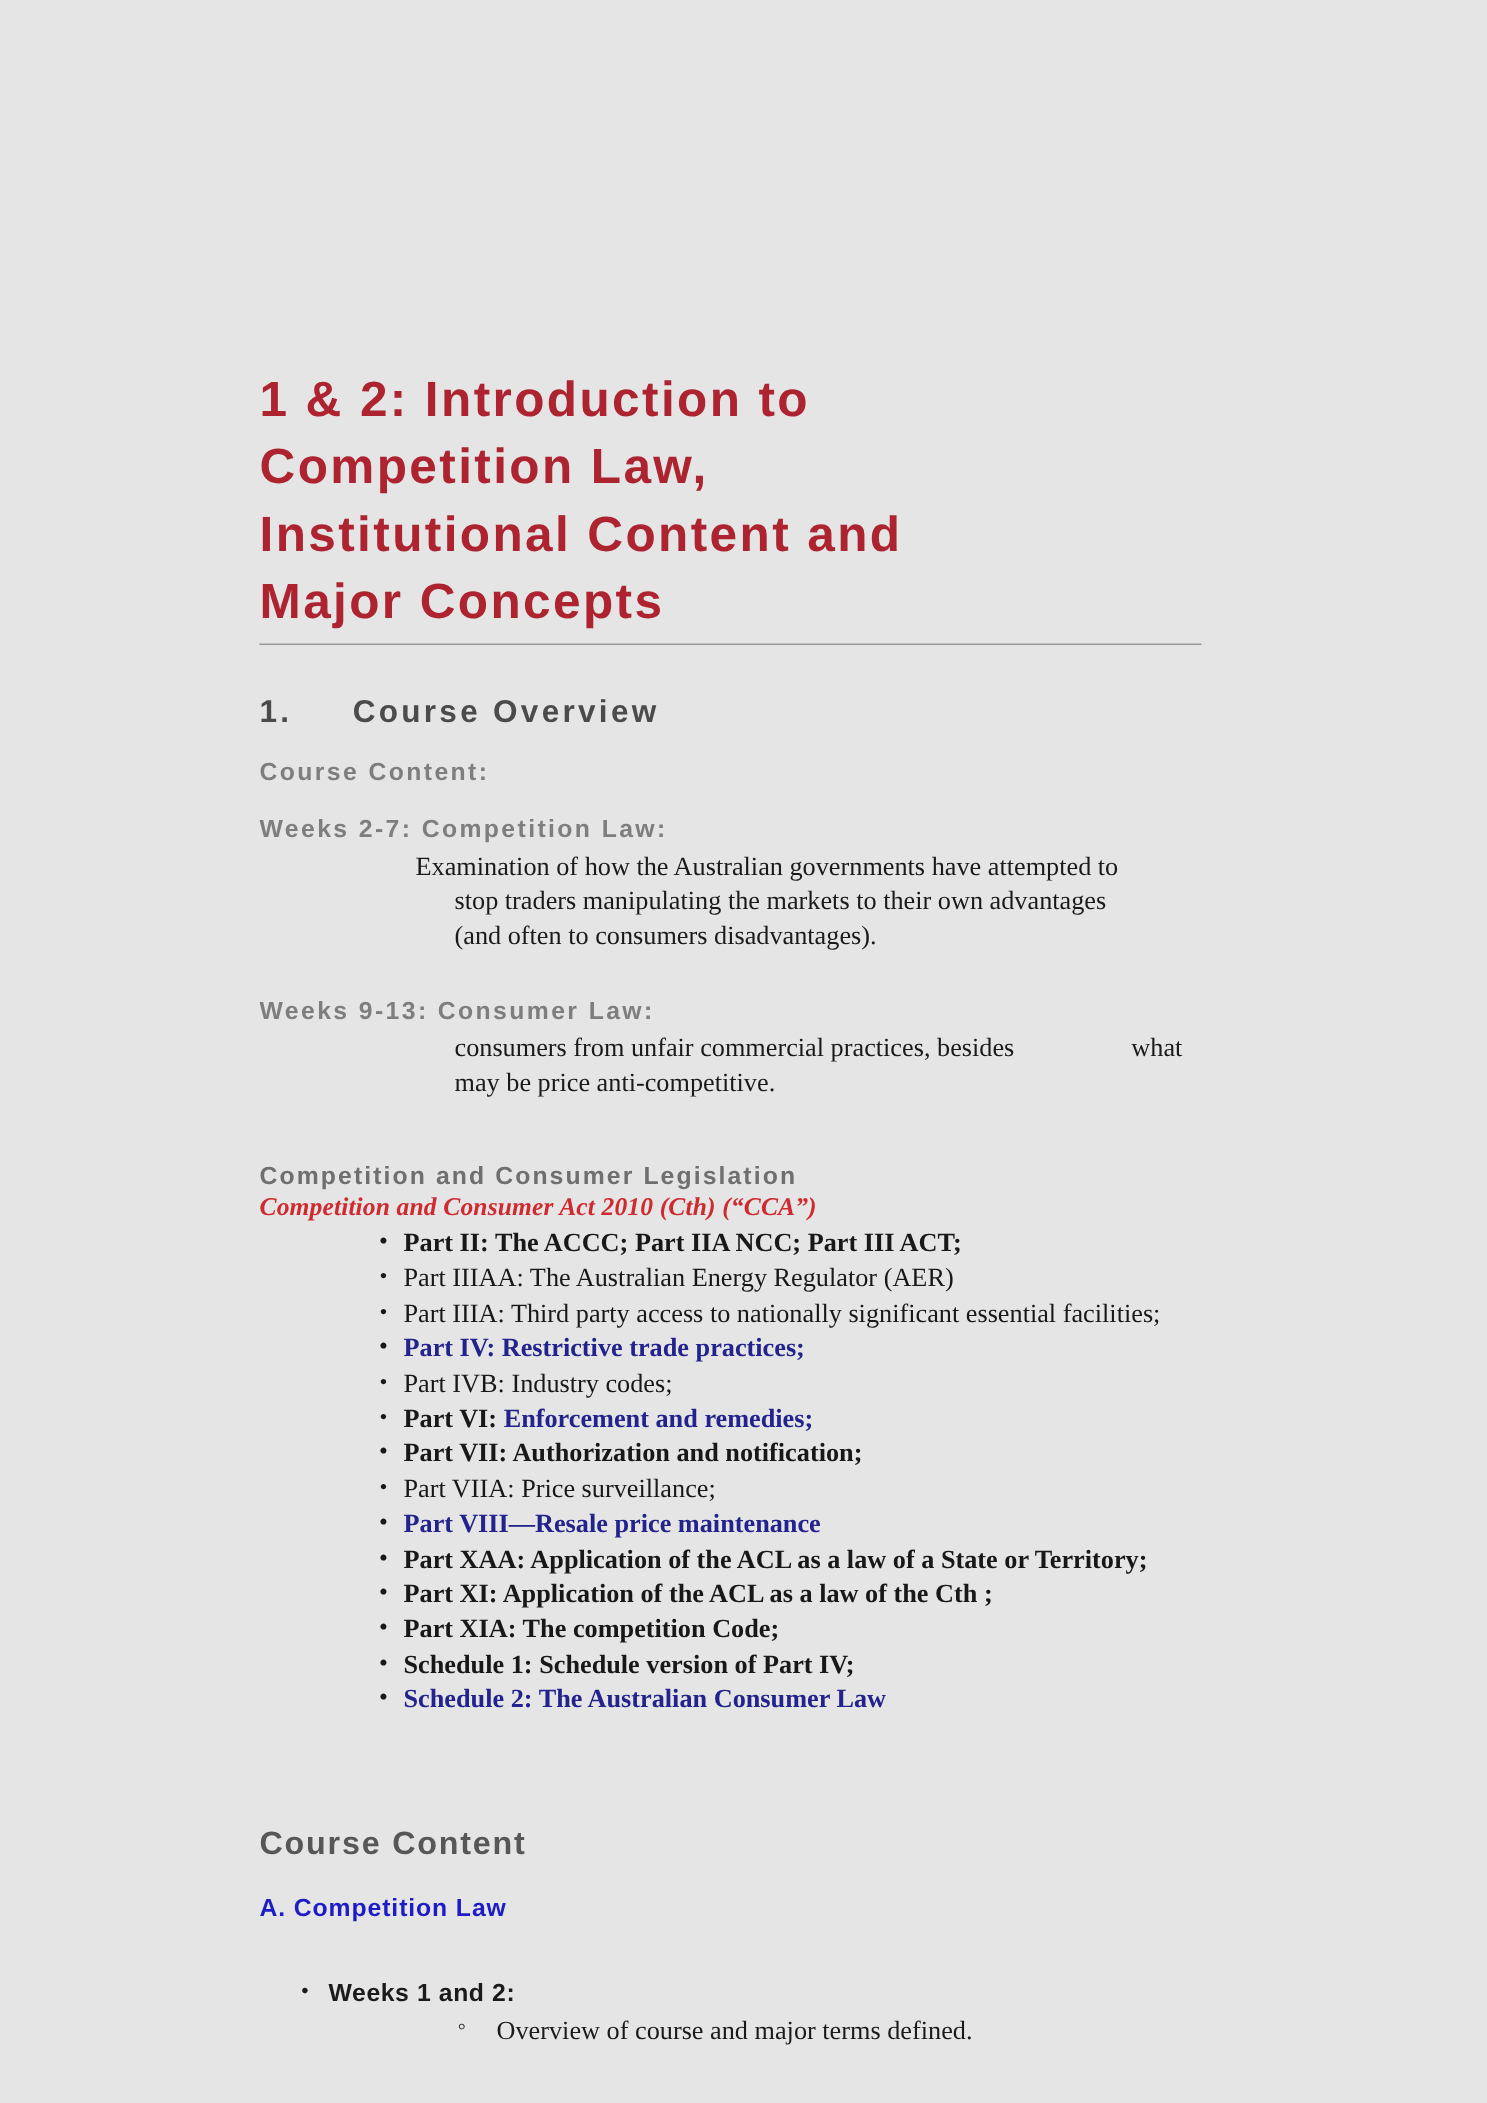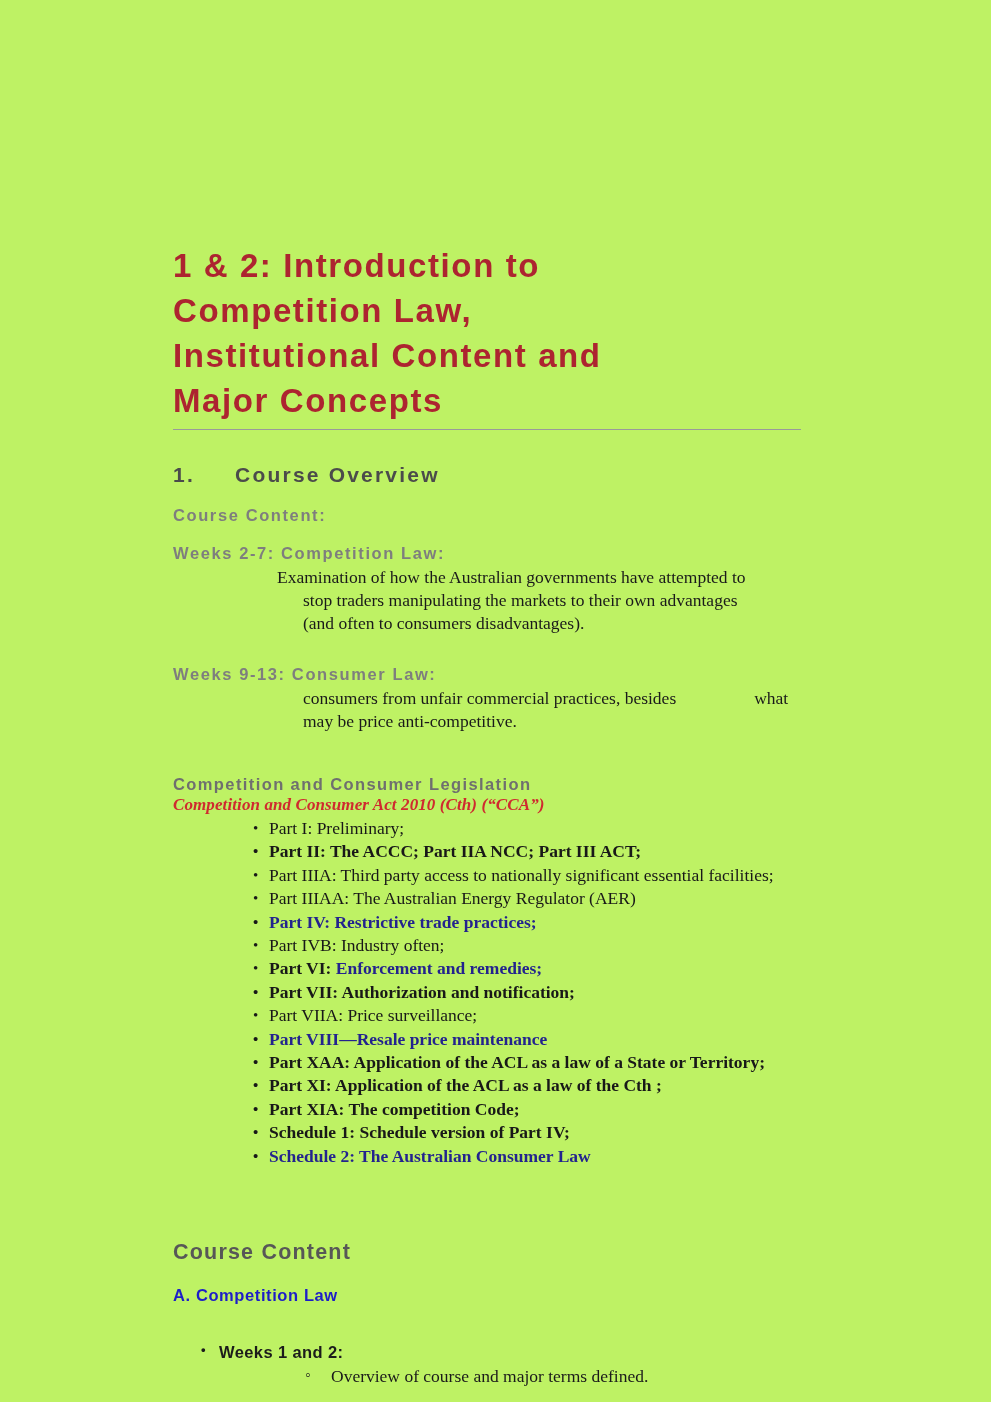--- a/index.html
+++ b/index.html
@@ -4,21 +4,21 @@
 <style>
   html, body {
     margin: 0;
     padding: 0;
     background: #ffffff;
   }
   .page {
     position: relative;
     width: 991px;
     height: 1402px;
-    background: #bef264;
+    background: #e5e5e5;
     overflow: hidden;
     font-family: "Liberation Serif", serif;
   }
   .content {
     position: absolute;
     left: 173px;
     top: 0;
     width: 640px;
   }
 
@@ -214,26 +214,25 @@
     <div class="h-sub" style="margin-top:30px">Weeks 9-13:  Consumer Law:</div>
     <p class="para">
       <span class="hang"><span>consumers from unfair commercial practices, besides</span><span class="gap"></span><span>what</span></span>
       <span class="hang">may be price anti-competitive.</span>
     </p>
 
     <div class="h-legis">Competition and Consumer Legislation</div>
     <div class="h-act">Competition and Consumer Act 2010 (Cth) (“CCA”)</div>
 
     <ul class="bullets" id="parts-list">
-        <li>Part I:  Preliminary;</li>
         <li class="b">Part II:  The ACCC;  Part IIA NCC;  Part III ACT;</li>
+        <li>Part IIIAA:  The Australian Energy Regulator (AER)</li>
         <li>Part IIIA:  Third party access to nationally significant essential facilities;</li>
-        <li>Part IIIAA:  The Australian Energy Regulator (AER)</li>
         <li class="blue">Part IV:   Restrictive trade practices;</li>
-        <li>Part IVB:   Industry often;</li>
+        <li>Part IVB:   Industry codes;</li>
         <li class="mix"><span class="lead">Part VI:   </span><span class="tail">Enforcement and remedies;</span></li>
         <li class="b">Part VII:   Authorization and notification;</li>
         <li>Part VIIA:   Price surveillance;</li>
         <li class="blue">Part VIII—Resale price maintenance</li>
         <li class="b">Part XAA:   Application of the ACL as a law of a State or Territory;</li>
         <li class="b">Part XI:   Application of the ACL as a law of the Cth ;</li>
         <li class="b">Part XIA:   The competition Code;</li>
         <li class="b">Schedule 1:  Schedule version of Part IV;</li>
         <li class="blue">Schedule 2:  The Australian Consumer Law</li>
       </ul>

